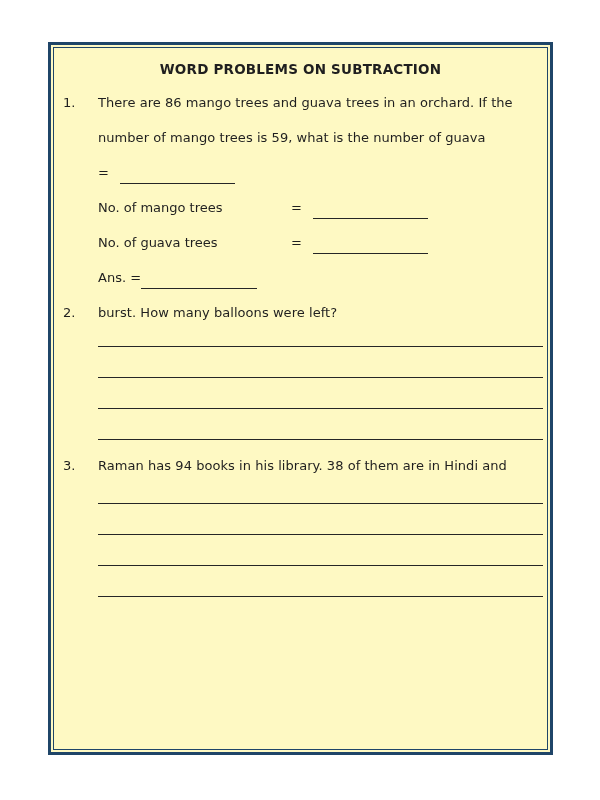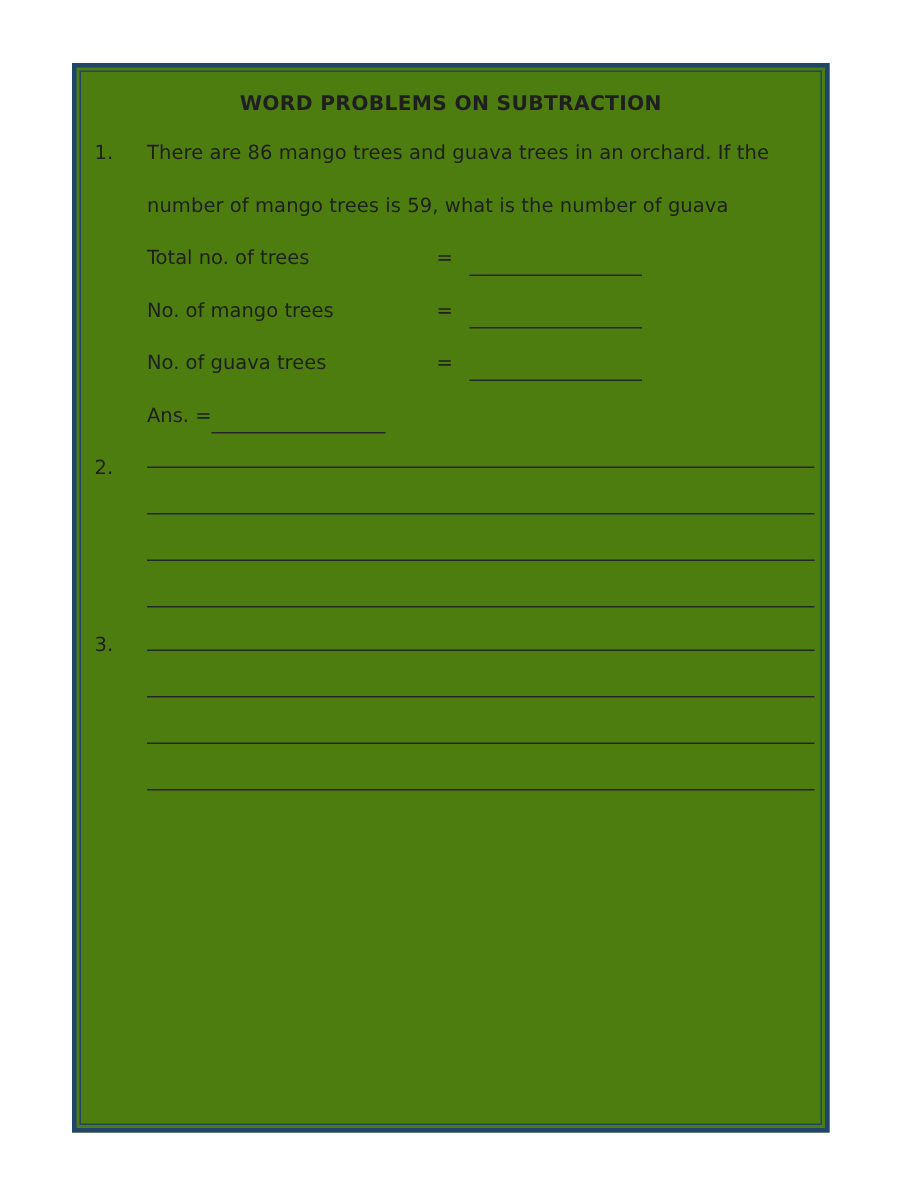--- a/index.html
+++ b/index.html
@@ -9,21 +9,21 @@
     color: #1f1f1f;
     position: relative;
     overflow: hidden;
   }
   .frame-outer {
     position: absolute;
     left: 48px; top: 42px;
     width: 505px; height: 713px;
     border: 3px solid #1F4568;
     padding: 2px;
-    background: #4d7c0f;
+    background: #fef9c3;
   }
   .frame-inner {
     width: 100%; height: 100%;
     border: 1px solid #1F4568;
     padding: 6px 6px 0 6px;
     overflow: hidden;
   }
   .title {
     font-size: 13.5px;
     font-weight: bold;
@@ -96,21 +96,20 @@
 
     <div class="title">WORD PROBLEMS ON SUBTRACTION</div>
 
     <div class="problem first">
       <div class="pnum">1.</div>
       <div class="ptext">
         <div class="pline">There are 86 mango trees and guava trees in an orchard. If the</div>
         <div class="pline">number of mango trees is 59, what is the number of guava</div>
 
         <div class="fill-row">
-          <span class="fill-label">Total no. of trees</span>
           <span class="fill-sign">=</span>
           <span class="fill-blank"></span>
         </div>
         <div class="fill-row">
           <span class="fill-label">No. of mango trees</span>
           <span class="fill-sign">=</span>
           <span class="fill-blank"></span>
         </div>
         <div class="fill-row">
           <span class="fill-label">No. of guava trees</span>
@@ -121,32 +120,34 @@
         <div class="ans-row">
           <span class="ans-label">Ans. =</span>
           <span class="ans-blank"></span>
         </div>
       </div>
     </div>
 
     <div class="problem">
       <div class="pnum">2.</div>
       <div class="ptext">
+        <div class="pline">burst. How many balloons were left?</div>
         <div class="blank-lines after-p2">
           <div class="blank-line"></div>
           <div class="blank-line"></div>
           <div class="blank-line"></div>
           <div class="blank-line"></div>
         </div>
       </div>
     </div>
 
     <div class="problem p3">
       <div class="pnum">3.</div>
       <div class="ptext">
+        <div class="pline">Raman has 94 books in his library. 38 of them are in Hindi and</div>
         <div class="blank-lines after-p3">
           <div class="blank-line"></div>
           <div class="blank-line"></div>
           <div class="blank-line"></div>
           <div class="blank-line"></div>
         </div>
       </div>
     </div>
 
   </div>

